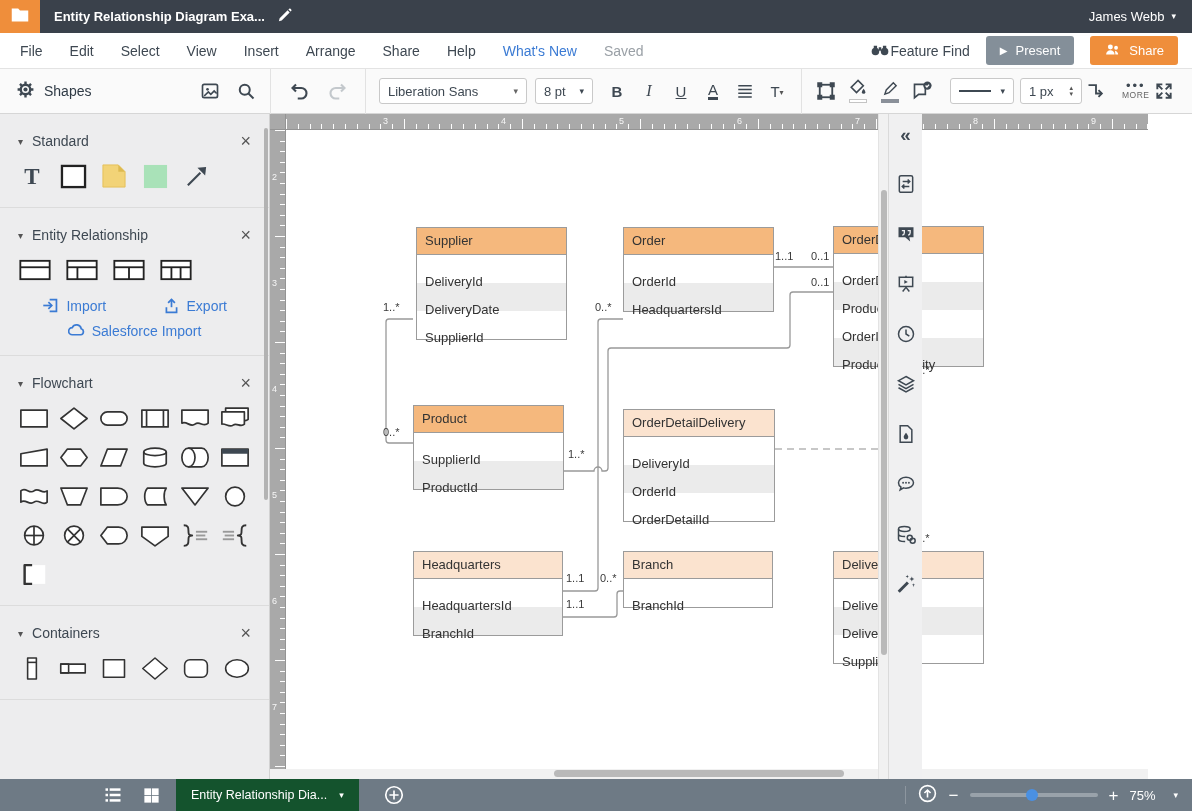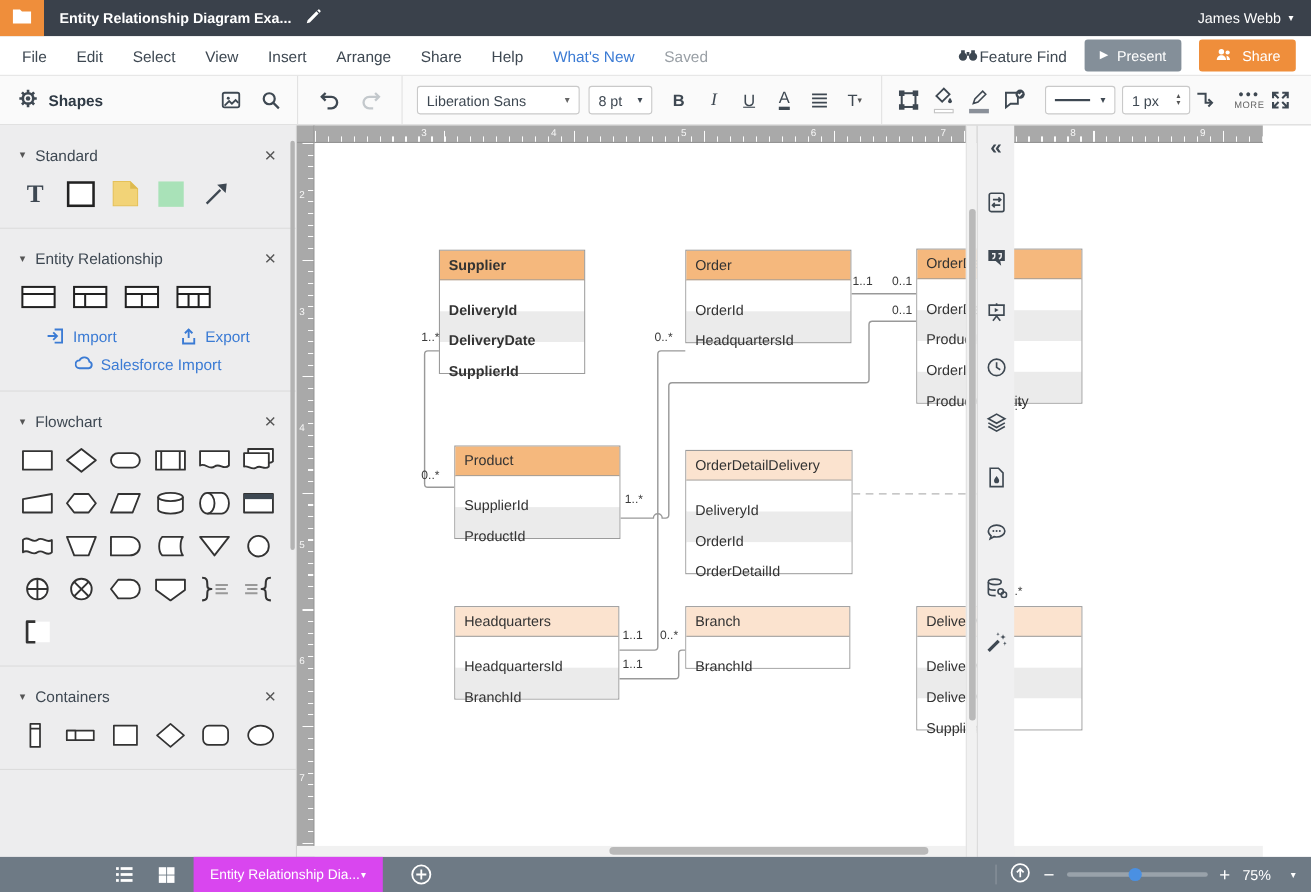--- a/index.html
+++ b/index.html
@@ -24,21 +24,21 @@
 #menu-right{margin-left:auto;display:flex;align-items:center;gap:16px;margin-right:14px}
 #feature-find{display:flex;align-items:center;gap:0}
 .btn{height:29px;border-radius:3px;color:#fff;font-size:13px;display:flex;align-items:center;gap:8px;padding:0 14px}
 #present-btn{background:#848f99}
 #share-btn{background:#ef8e3b}
 .play-glyph{font-size:10px}
 
 
 #toolbar{position:absolute;left:0;top:69px;width:1192px;height:45px;background:#fafafa;border-bottom:1px solid #d6d6d6;display:flex;align-items:center}
 .tb-divider{width:1px;height:45px;background:#e2e2e2;flex:0 0 1px}
-#shapes-btn{display:flex;align-items:center;gap:9px;margin-left:16px;font-weight:bold;font-size:14px;color:#2f3a45}
+#shapes-btn{display:flex;align-items:center;gap:9px;margin-left:16px;font-weight:normal;font-size:14px;color:#2f3a45}
 #tb-left{width:270px;display:flex;align-items:center;flex:0 0 270px}
 #tb-left-icons{margin-left:auto;display:flex;gap:8px;margin-right:10px}
 .tb-btn{min-width:28px;height:30px;display:flex;align-items:center;justify-content:center;border-radius:3px}
 #tb-history{display:flex;gap:10px;padding:0 14px}
 .dropdown{height:26px;border:1px solid #c9c9c9;border-radius:3px;background:#fff;display:flex;align-items:center;padding:0 8px;font-size:13px;color:#3e4852;gap:8px}
 #font-dd{width:148px;margin-left:13px}
 #font-dd .caret{margin-left:auto;color:#666}
 #size-dd{width:58px;margin-left:8px;justify-content:space-between}
 #tb-textfmt,#tb-shapefmt{display:flex;gap:4px;padding:0 10px;align-items:center}
 .g-b{font-weight:bold;font-size:15px}
@@ -103,21 +103,21 @@
 #vscroll-thumb{position:absolute;left:2px;top:76px;width:6px;height:465px;background:#b9b9b9;border-radius:3px}
 
 
 #right-rail{position:absolute;left:888px;top:0;width:34px;height:665px;background:#f0f0f1;border-left:1px solid #dadada;display:flex;flex-direction:column;align-items:center;padding-top:8px;gap:26px}
 .rail-btn{width:26px;height:24px;display:flex;align-items:center;justify-content:center}
 
 
 #statusbar{position:absolute;left:0;bottom:0;width:1192px;height:32px;background:#6e7a85;display:flex;align-items:center;color:#fff}
 #sb-left{display:flex;align-items:center;margin-left:96px;gap:4px}
 .sb-icon{width:34px;height:32px;display:flex;align-items:center;justify-content:center}
-#page-tab{height:32px;background:#d946ef;display:flex;align-items:center;gap:1px;padding:0 15px;font-size:12.5px;margin-left:4px}
+#page-tab{height:32px;background:#14532d;display:flex;align-items:center;gap:12px;padding:0 15px;font-size:12.5px;margin-left:4px}
 #add-page-btn{margin-left:14px}
 #sb-right{margin-left:auto;display:flex;align-items:center;margin-right:14px;gap:11px}
 .sb-divider{width:1px;height:18px;background:#8d969f}
 #zoom-slider{width:128px;height:4px;background:#99a2aa;border-radius:2px;position:relative}
 #zoom-thumb{position:absolute;left:56px;top:-4px;width:12px;height:12px;border-radius:50%;background:#4a90e2}
 #zoom-out,#zoom-in{font-size:17px;line-height:1}
 #zoom-level{font-size:13px;display:flex;align-items:center;gap:18px}
 </style>
 </head>
 <body>
@@ -641,21 +641,21 @@
     <div id="page">
         <svg width="862" height="649" id="connector-svg">
           <path d="M 127,189 H 103 Q 100,189 100,192 V 310 Q 100,313 103,313 H 127" fill="none" stroke="#999" stroke-width="1.3"></path>
           <path d="M 337,189 H 315 Q 312,189 312,192 V 458 Q 312,461 309,461 H 277" fill="none" stroke="#999" stroke-width="1.3"></path>
           <path d="M 277,487 H 328 Q 331,487 331,484 V 464 Q 331,461 334,461 H 337" fill="none" stroke="#999" stroke-width="1.3"></path>
           <path d="M 488,137 H 547" fill="none" stroke="#999" stroke-width="1.3"></path>
           <path d="M 547,162 H 507 Q 504,162 504,165 V 215 Q 504,218 501,218 H 325 Q 322,218 322,221 V 338 Q 322,341 319,341 H 316 A 4,4 0 0 0 308,341 H 278" fill="none" stroke="#999" stroke-width="1.3"></path>
           <path d="M 622,227 V 421" fill="none" stroke="#999" stroke-width="1.3"></path>
           <path d="M 489,319 H 622" fill="none" stroke="#b5b5b5" stroke-width="1.3" stroke-dasharray="7 5"></path>
         </svg>
-        <div class="entity" style="left: 113px; top: 97px; width: 133px; font-weight: bold;">
+        <div class="entity" style="left: 130px; top: 97px; width: 151px;">
           <div class="entity-header">Supplier</div>
           <div class="entity-fields">
             <div class="entity-field">DeliveryId</div>
             <div class="entity-field">DeliveryDate</div>
             <div class="entity-field">SupplierId</div>
           </div>
         </div>
         <div class="entity" style="left: 337px; top: 97px; width: 151px;">
           <div class="entity-header">Order</div>
           <div class="entity-fields">

